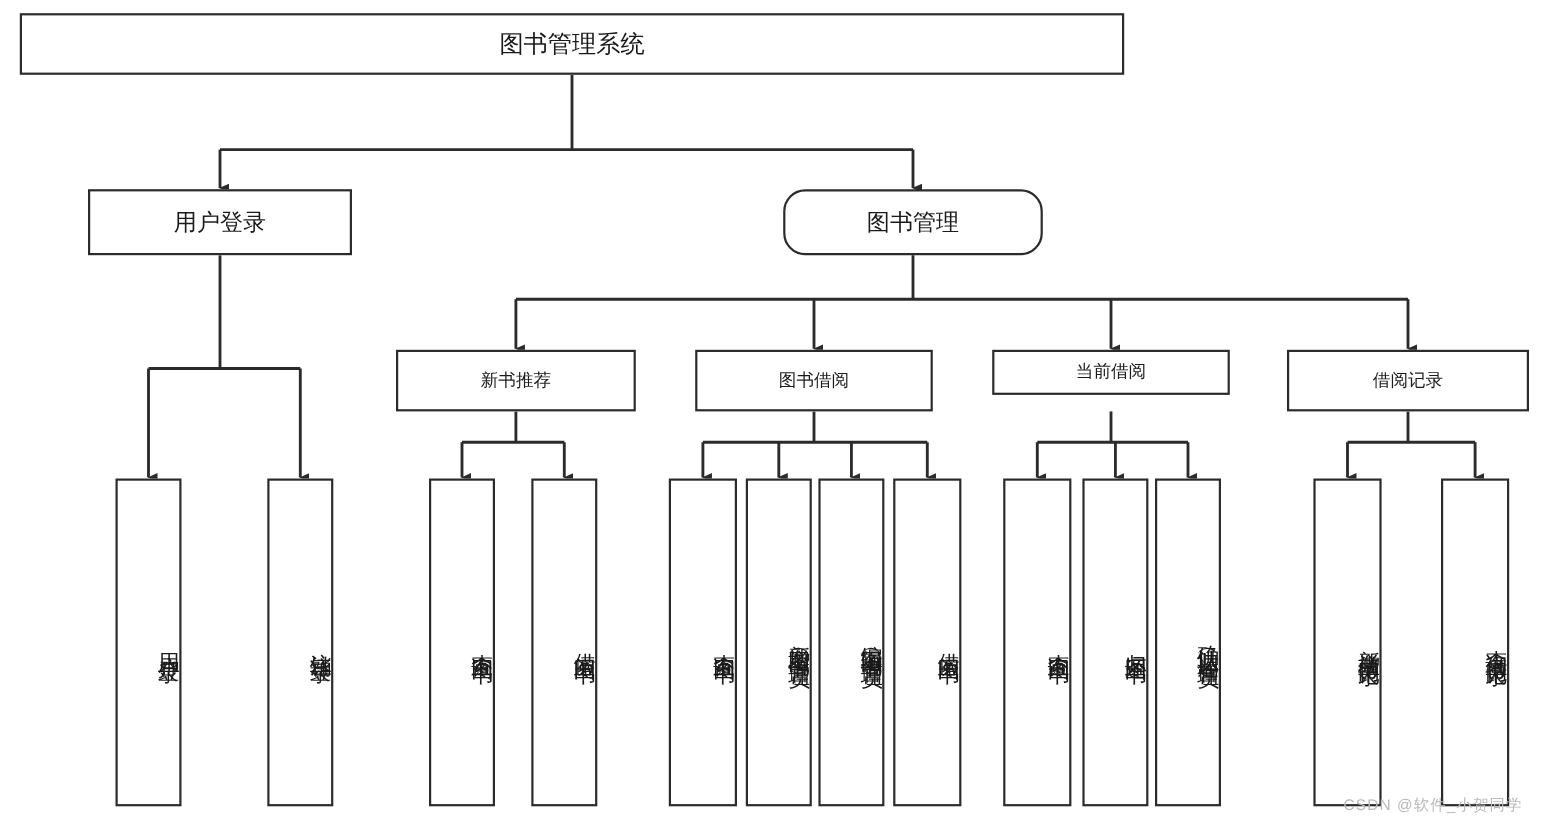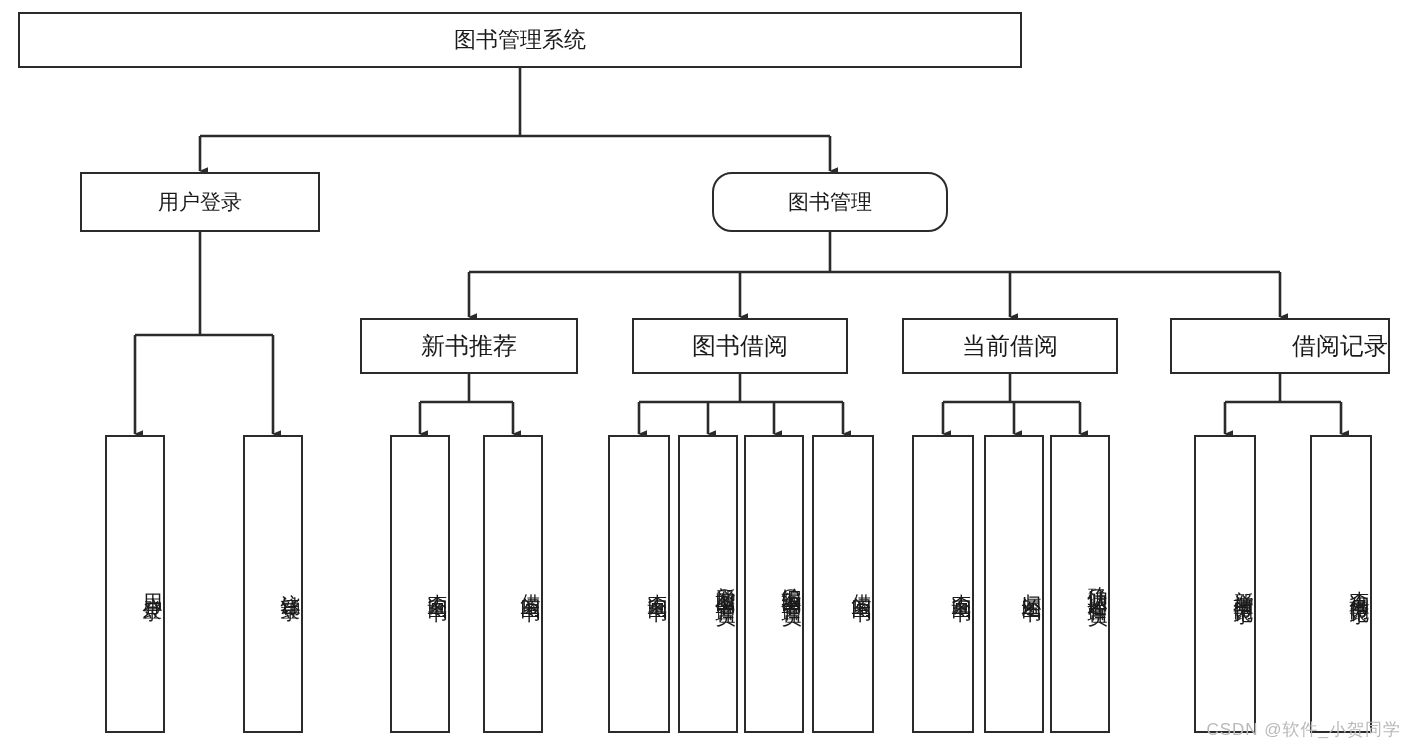--- a/index.html
+++ b/index.html
@@ -37,21 +37,21 @@
     color: #1a1a1a;
     overflow: hidden;
   }
   .node.level-0 {
     font-size: 22px;
   }
   .node.level-1 {
     font-size: 21px;
   }
   .node.level-2 {
-    font-size: 24px;
+    font-size: 16px;
   }
   .node.leaf {
     font-size: 20px;
     writing-mode: vertical-rl;
     text-orientation: upright;
     letter-spacing: 3px;
     line-height: 1.0;
     padding: 14px 0 14px 0;
     align-items: flex-start;
     justify-content: center;
@@ -59,23 +59,23 @@
   .node-label {
     display: block;
     white-space: pre-wrap;
   }
   .node.leaf .node-label {
     writing-mode: vertical-rl;
     text-orientation: upright;
   }
   #watermark {
     position: absolute;
-    right: 4px;
+    right: 21px;
     bottom: 6px;
-    font-size: 17px;
+    font-size: 14px;
     color: #b9b9b9;
     letter-spacing: 1px;
     user-select: none;
     white-space: nowrap;
   }
 </style>
 </head>
 <body>
 
 <div id="diagram-canvas">
@@ -132,24 +132,24 @@
       </div>
       <div class="node level-1" id="node-book-manage" style="left: 712px; top: 172px; width: 236px; height: 60px; border-color: rgb(43, 43, 43); background: rgb(255, 255, 255); border-radius: 20px;">
         <span class="node-label">图书管理</span>
       </div>
       <div class="node level-2" id="node-new-book-recommend" style="left: 360px; top: 318px; width: 218px; height: 56px; border-color: rgb(43, 43, 43); background: rgb(255, 255, 255);">
         <span class="node-label">新书推荐</span>
       </div>
       <div class="node level-2" id="node-book-borrow" style="left: 632px; top: 318px; width: 216px; height: 56px; border-color: rgb(43, 43, 43); background: rgb(255, 255, 255); text-align: right;">
         <span class="node-label">图书借阅</span>
       </div>
-      <div class="node level-2" id="node-current-borrow" style="left: 902px; top: 318px; width: 216px; height: 56px; border-color: rgb(43, 43, 43); background: rgb(255, 255, 255); font-family: Liberation Mono, monospace;">
+      <div class="node level-2" id="node-current-borrow" style="left: 902px; top: 318px; width: 216px; height: 41px; border-color: rgb(43, 43, 43); background: rgb(255, 255, 255); font-family: Liberation Mono, monospace;">
         <span class="node-label">当前借阅</span>
       </div>
-      <div class="node level-2" id="node-borrow-record" style="left: 1170px; top: 318px; width: 220px; height: 56px; border-color: rgb(43, 43, 43); background: rgb(255, 255, 255); justify-content: flex-end;">
+      <div class="node level-2" id="node-borrow-record" style="left: 1170px; top: 318px; width: 220px; height: 56px; border-color: rgb(43, 43, 43); background: rgb(255, 255, 255);">
         <span class="node-label">借阅记录</span>
       </div>
       <div class="node level-3 leaf" id="node-leaf-user-login" style="left: 105px; top: 435px; width: 60px; height: 298px; border-color: rgb(43, 43, 43); background: rgb(255, 255, 255);">
         <span class="node-label">用户登录</span>
       </div>
       <div class="node level-3 leaf" id="node-leaf-user-logout" style="left: 243px; top: 435px; width: 60px; height: 298px; border-color: rgb(43, 43, 43); background: rgb(255, 255, 255);">
         <span class="node-label">注销登录</span>
       </div>
       <div class="node level-3 leaf" id="node-leaf-query-book-1" style="left: 390px; top: 435px; width: 60px; height: 298px; border-color: rgb(43, 43, 43); background: rgb(255, 255, 255);">
         <span class="node-label">查询图书</span>

